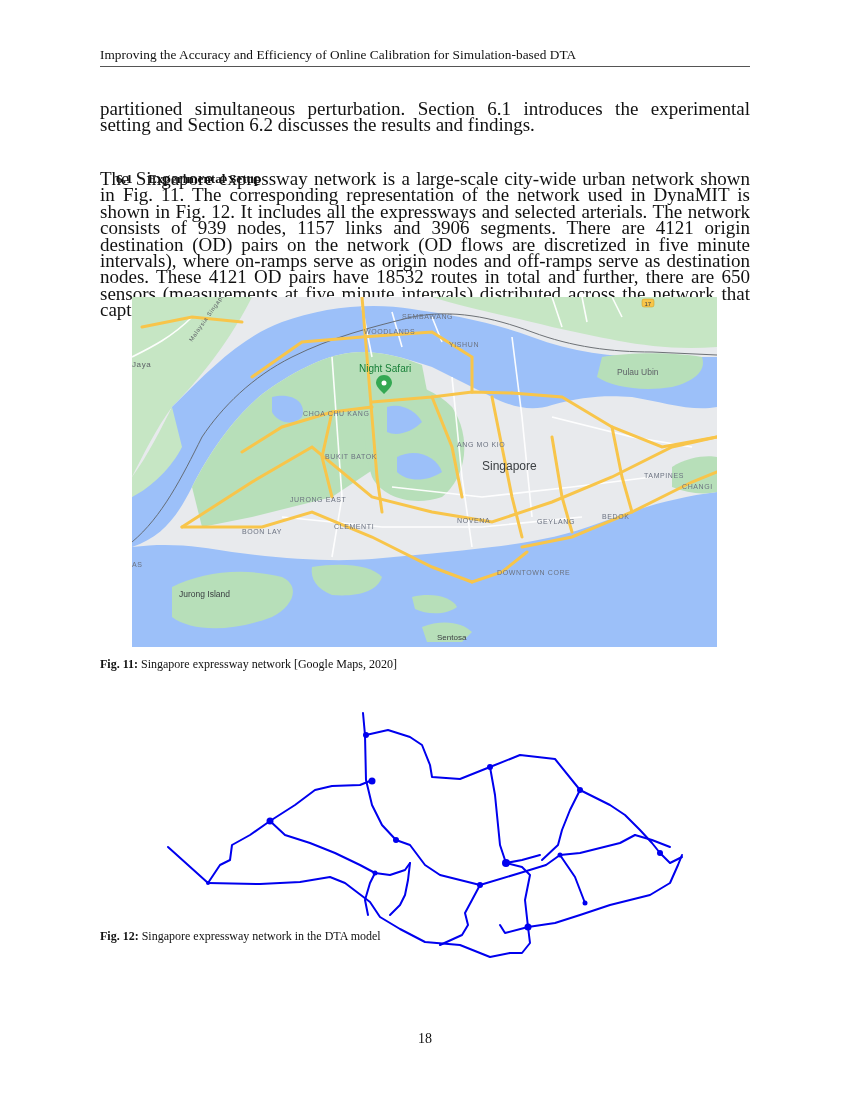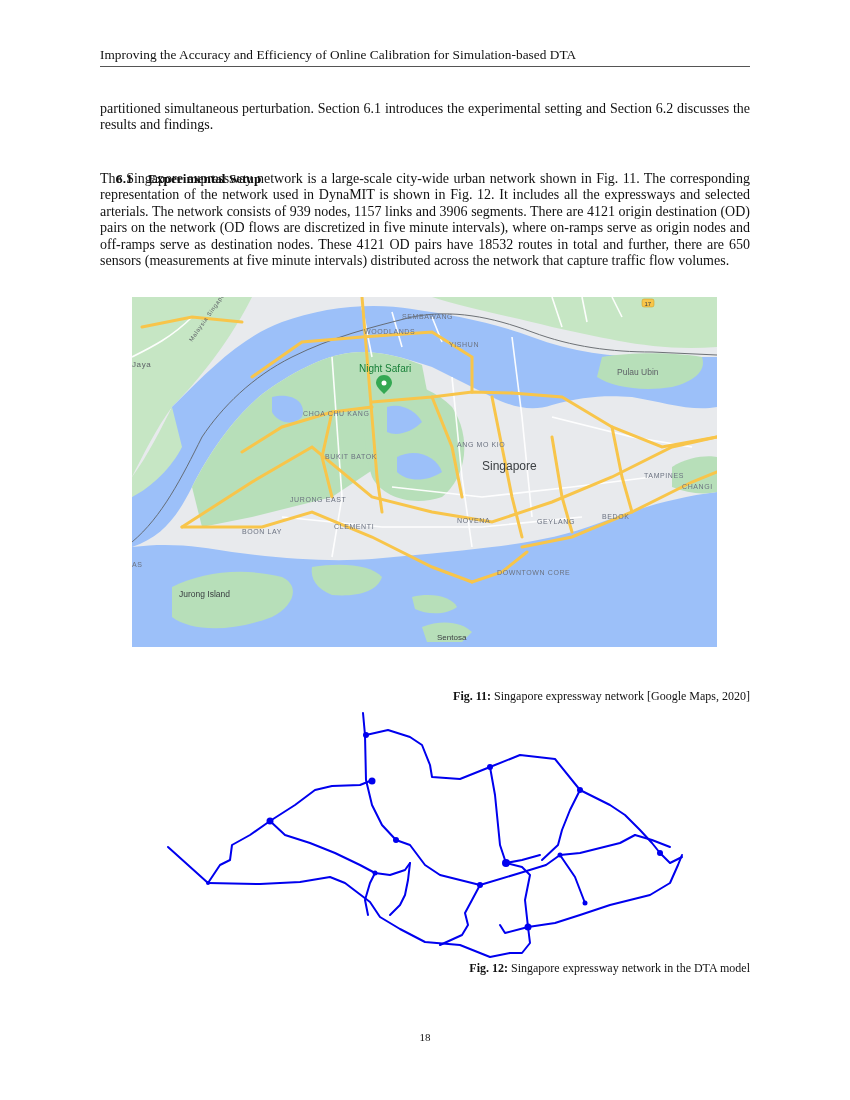--- a/index.html
+++ b/index.html
@@ -2,38 +2,38 @@
 <html><head>
 <meta charset="utf-8">
 <style>
   html, body { margin: 0; padding: 0; background: #ffffff; }
   body { width: 850px; height: 1100px; position: relative; overflow: hidden;
          font-family: "Liberation Serif", "DejaVu Serif", serif; color: #111; }
   .running-header { position: absolute; left: 100px; top: 47px; width: 650px;
          font-size: 13.3px; letter-spacing: 0.05px; }
   .header-rule { position: absolute; left: 100px; top: 66px; width: 650px; height: 0;
          border-top: 1px solid #555; }
-  .para { position: absolute; left: 100px; width: 650px; font-size: 14px;
+  .para { position: absolute; left: 100px; width: 650px; font-size: 19px;
          line-height: 16.4px; text-align: justify; margin: 0; }
   .p1 { top: 101px; }
   .section-heading { position: absolute; left: 100px; top: 155px; font-size: 13.3px;
          font-weight: bold; margin: 16px; }
   .section-heading .num { display: inline-block; width: 32px; }
   .p2 { top: 171px; }
   .map-figure { position: absolute; left: 132px; top: 297px; width: 585px; height: 350px;
          overflow: hidden; background: #e8eaed; }
   .map-figure svg { display: block; }
-  .caption { position: absolute; left: 100px; width: 650px; text-align: right;
-         font-size: 12px; margin-top: 32px; }
+  .caption { position: absolute; left: 100px; width: 650px; text-align: left;
+         font-size: 12px; }
   .cap1 { top: 657px; }
   .cap2 { top: 929px; }
   .caption b { font-weight: bold; }
   .network-figure { position: absolute; left: 160px; top: 705px; width: 540px; height: 260px; }
   .page-number { position: absolute; left: 100px; top: 1031px; width: 650px; text-align: center;
-         font-size: 11px; }
+         font-size: 14px; }
   .maplabel { font-family: "Liberation Sans", "DejaVu Sans", sans-serif; }
 </style>
 </head>
 <body>
 
 <div class="running-header">Improving the Accuracy and Efficiency of Online Calibration for Simulation-based DTA</div>
 <div class="header-rule"></div>
 
 <p class="para p1">partitioned simultaneous perturbation. Section 6.1 introduces the experimental setting and Section 6.2 discusses the results and findings.</p>
 

